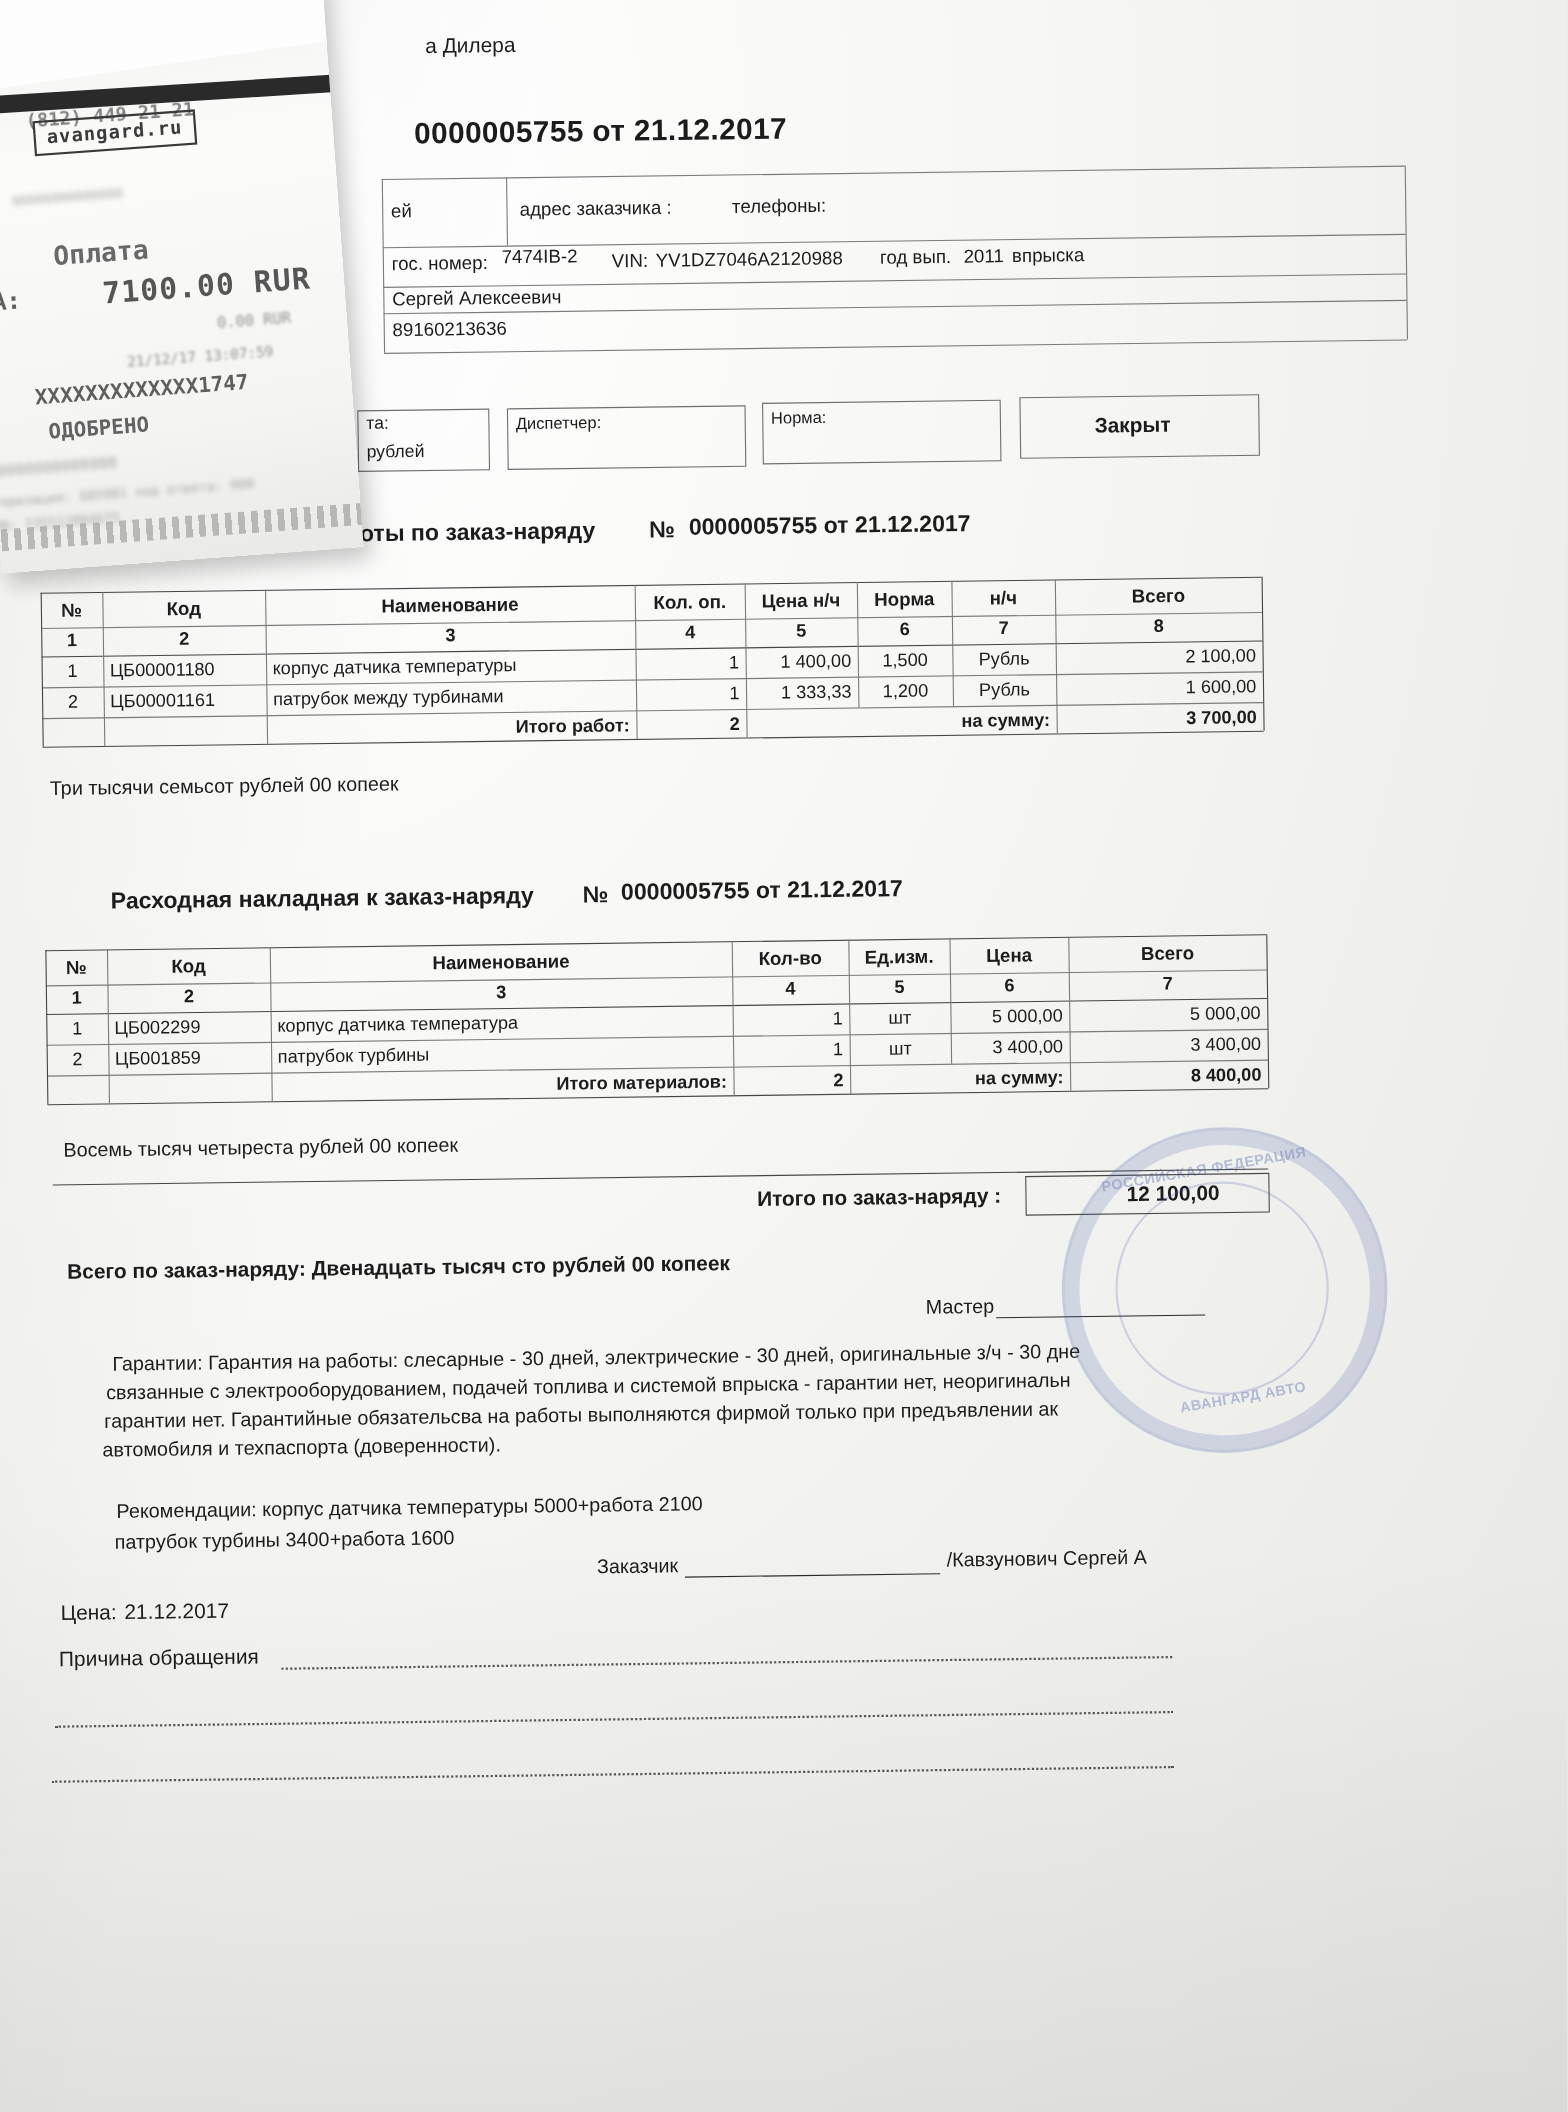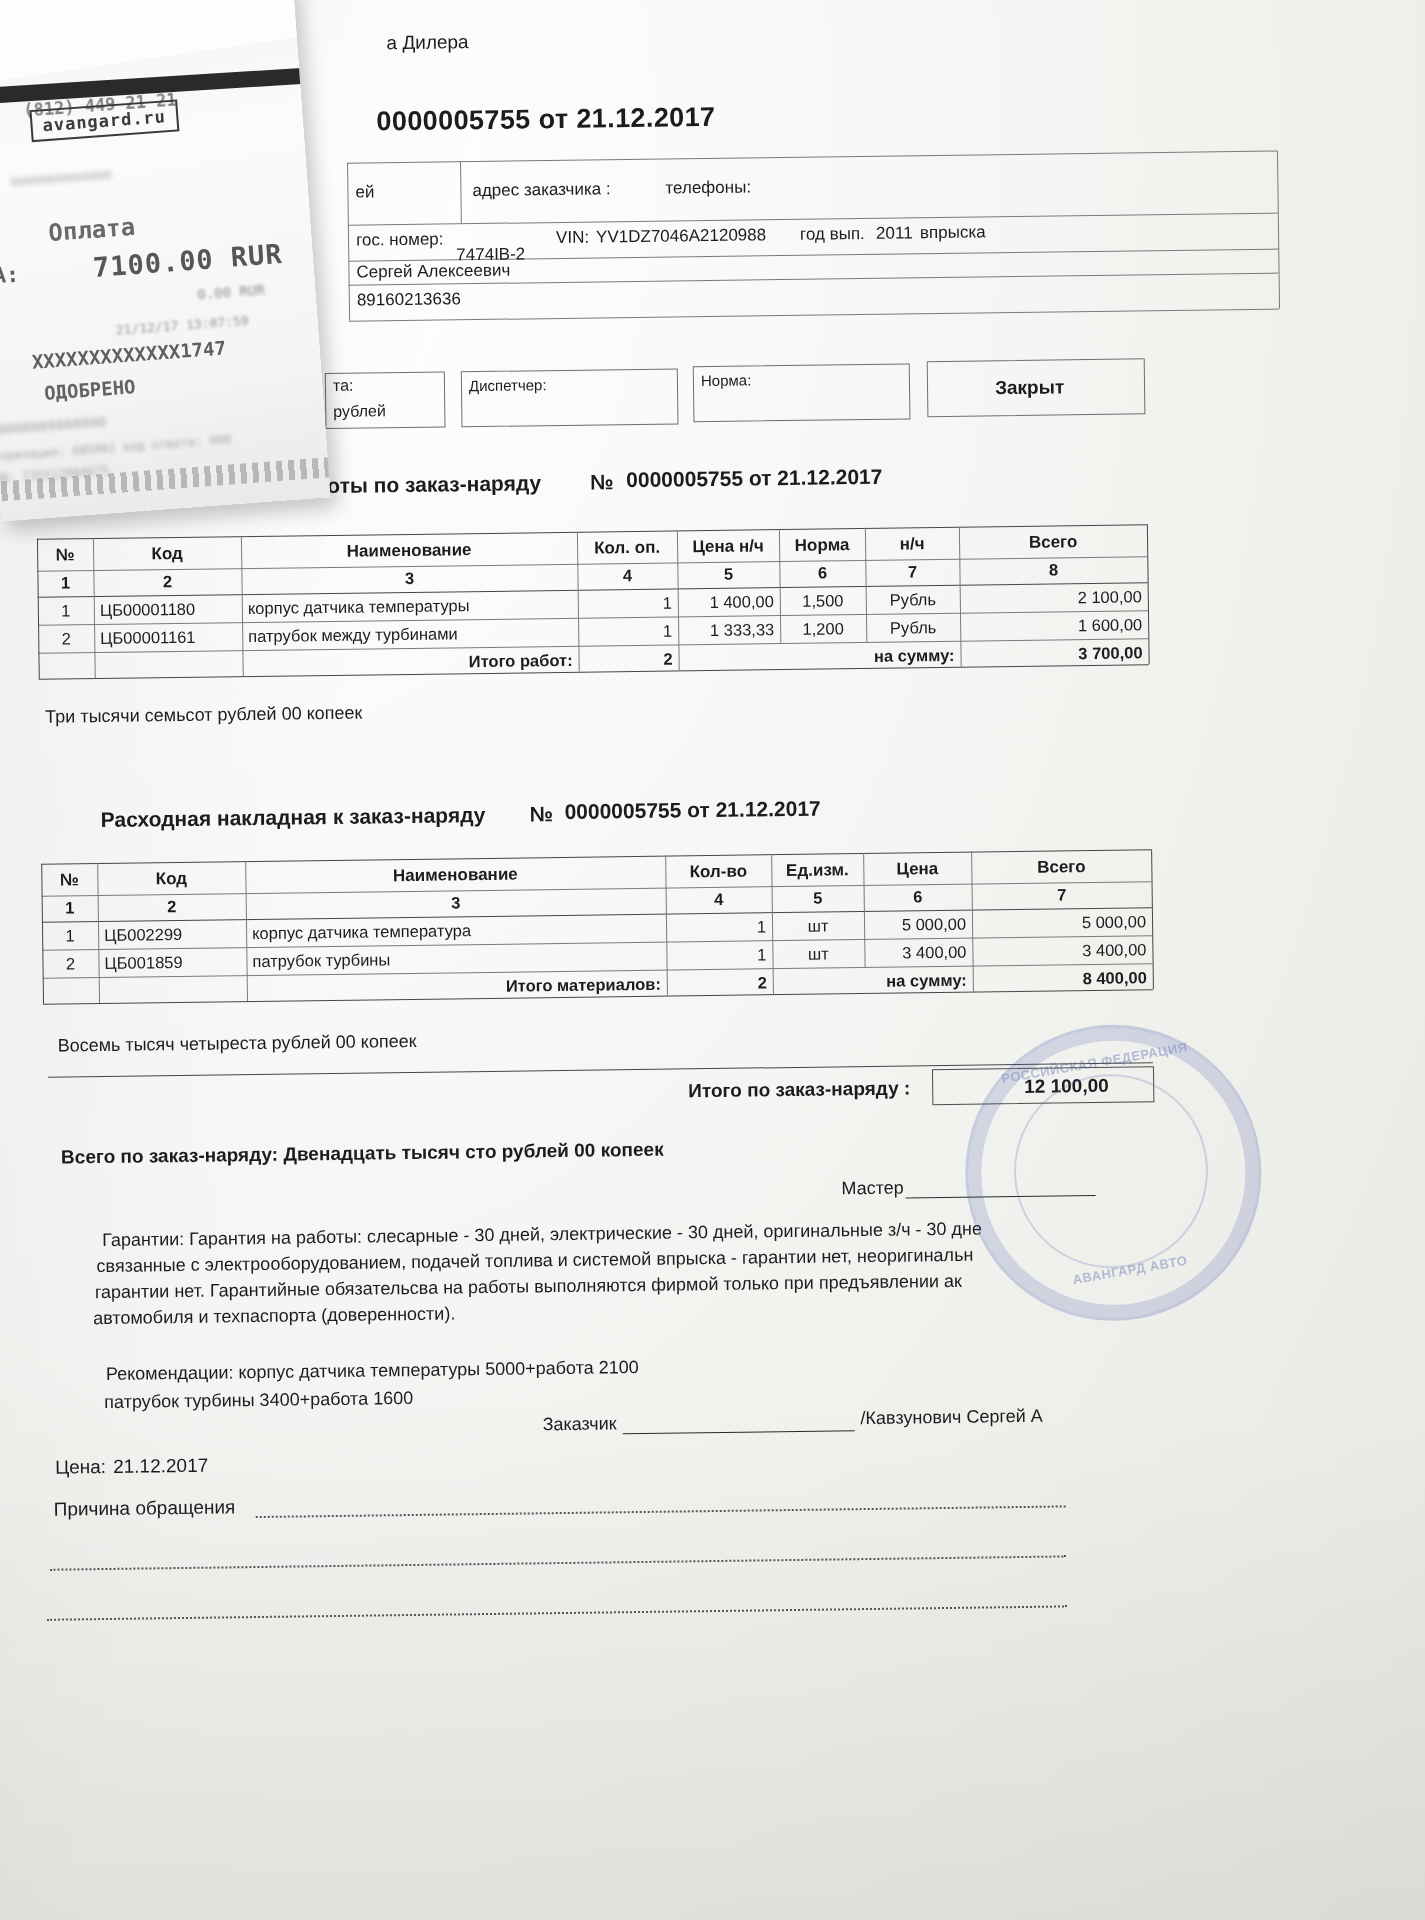--- a/index.html
+++ b/index.html
@@ -133,21 +133,21 @@
     <div class="hline" style="left:0px;top:158px;width:930px;"></div>
     <div class="vline" style="left:0px;top:0px;height:158px;"></div>
     <div class="vline" style="left:113px;top:0px;height:62px;"></div>
     <div class="vline" style="left:930px;top:0px;height:158px;"></div>
 
     <div class="cellfill" style="left:8px;top:20px;">ей</div>
     <div class="cellfill" style="left:125px;top:20px;">адрес заказчика :</div>
     <div class="cellfill" style="left:318px;top:20px;">телефоны:</div>
 
     <div class="cellfill" style="left:8px;top:68px;">гос. номер:</div>
-    <div class="cellfill" style="left:108px;top:84px;text-align:right;">7474IB-2</div>
+    <div class="cellfill" style="left:108px;top:63px;text-align:right;">7474IB-2</div>
     <div class="cellfill" style="left:208px;top:68px;">VIN:</div>
     <div class="cellfill" style="left:248px;top:68px;">YV1DZ7046A2120988</div>
     <div class="cellfill" style="left:452px;top:68px;">год вып.</div>
     <div class="cellfill" style="left:528px;top:68px;">2011</div>
     <div class="cellfill" style="left:572px;top:68px;">впрыска</div>
 
     <div class="cellfill" style="left:8px;top:100px;">Сергей Алексеевич</div>
     <div class="cellfill" style="left:8px;top:128px;">89160213636</div>
   </div>
 

